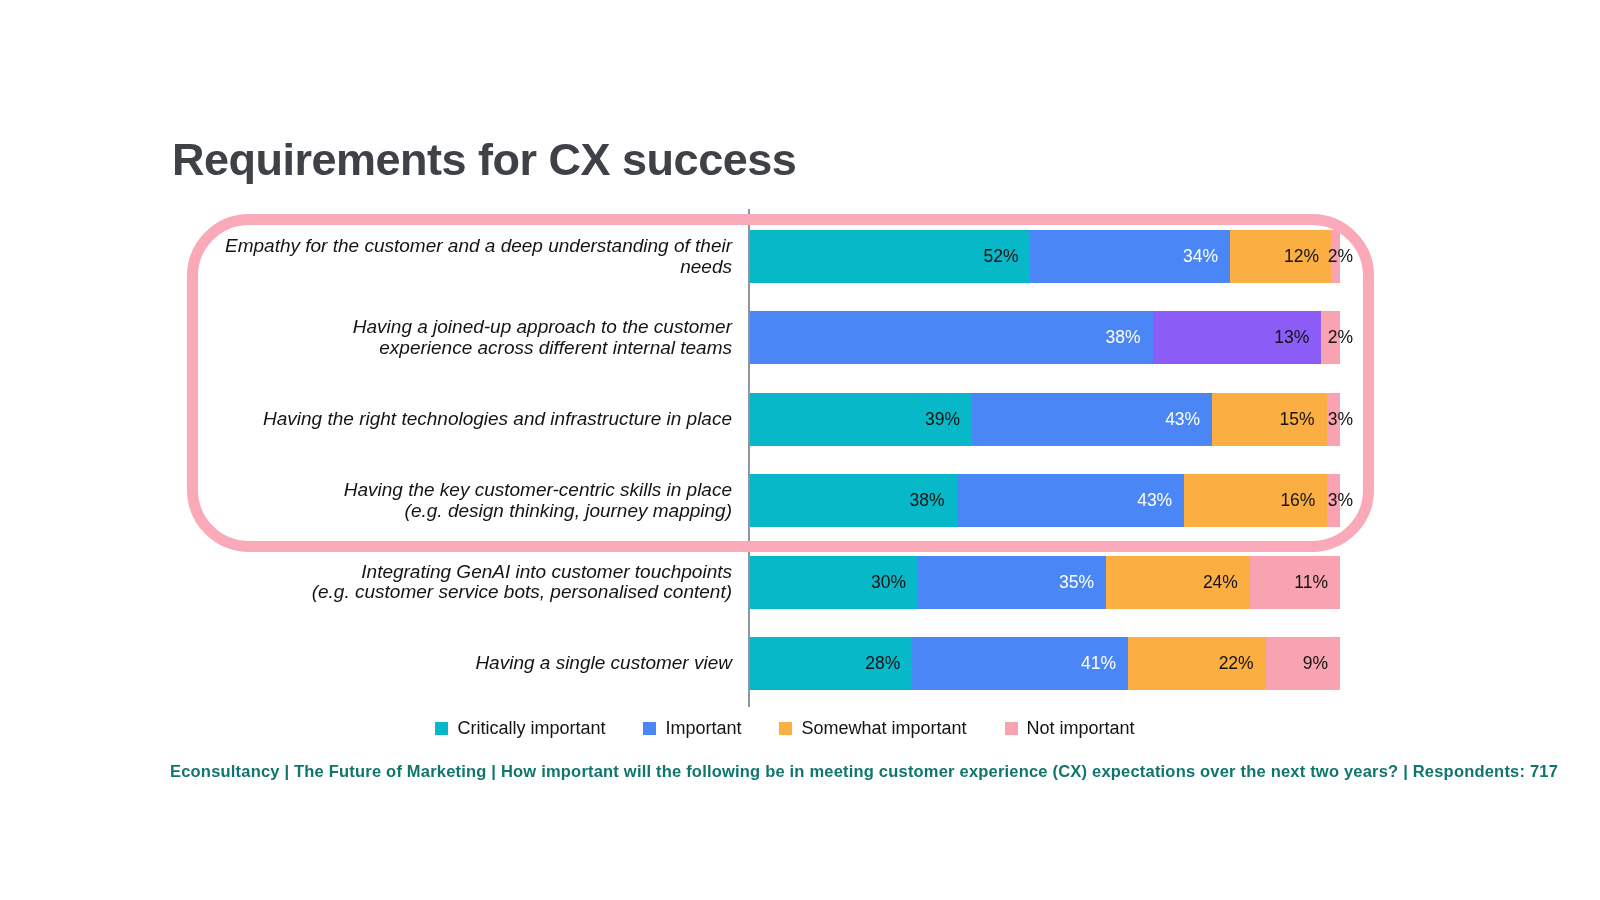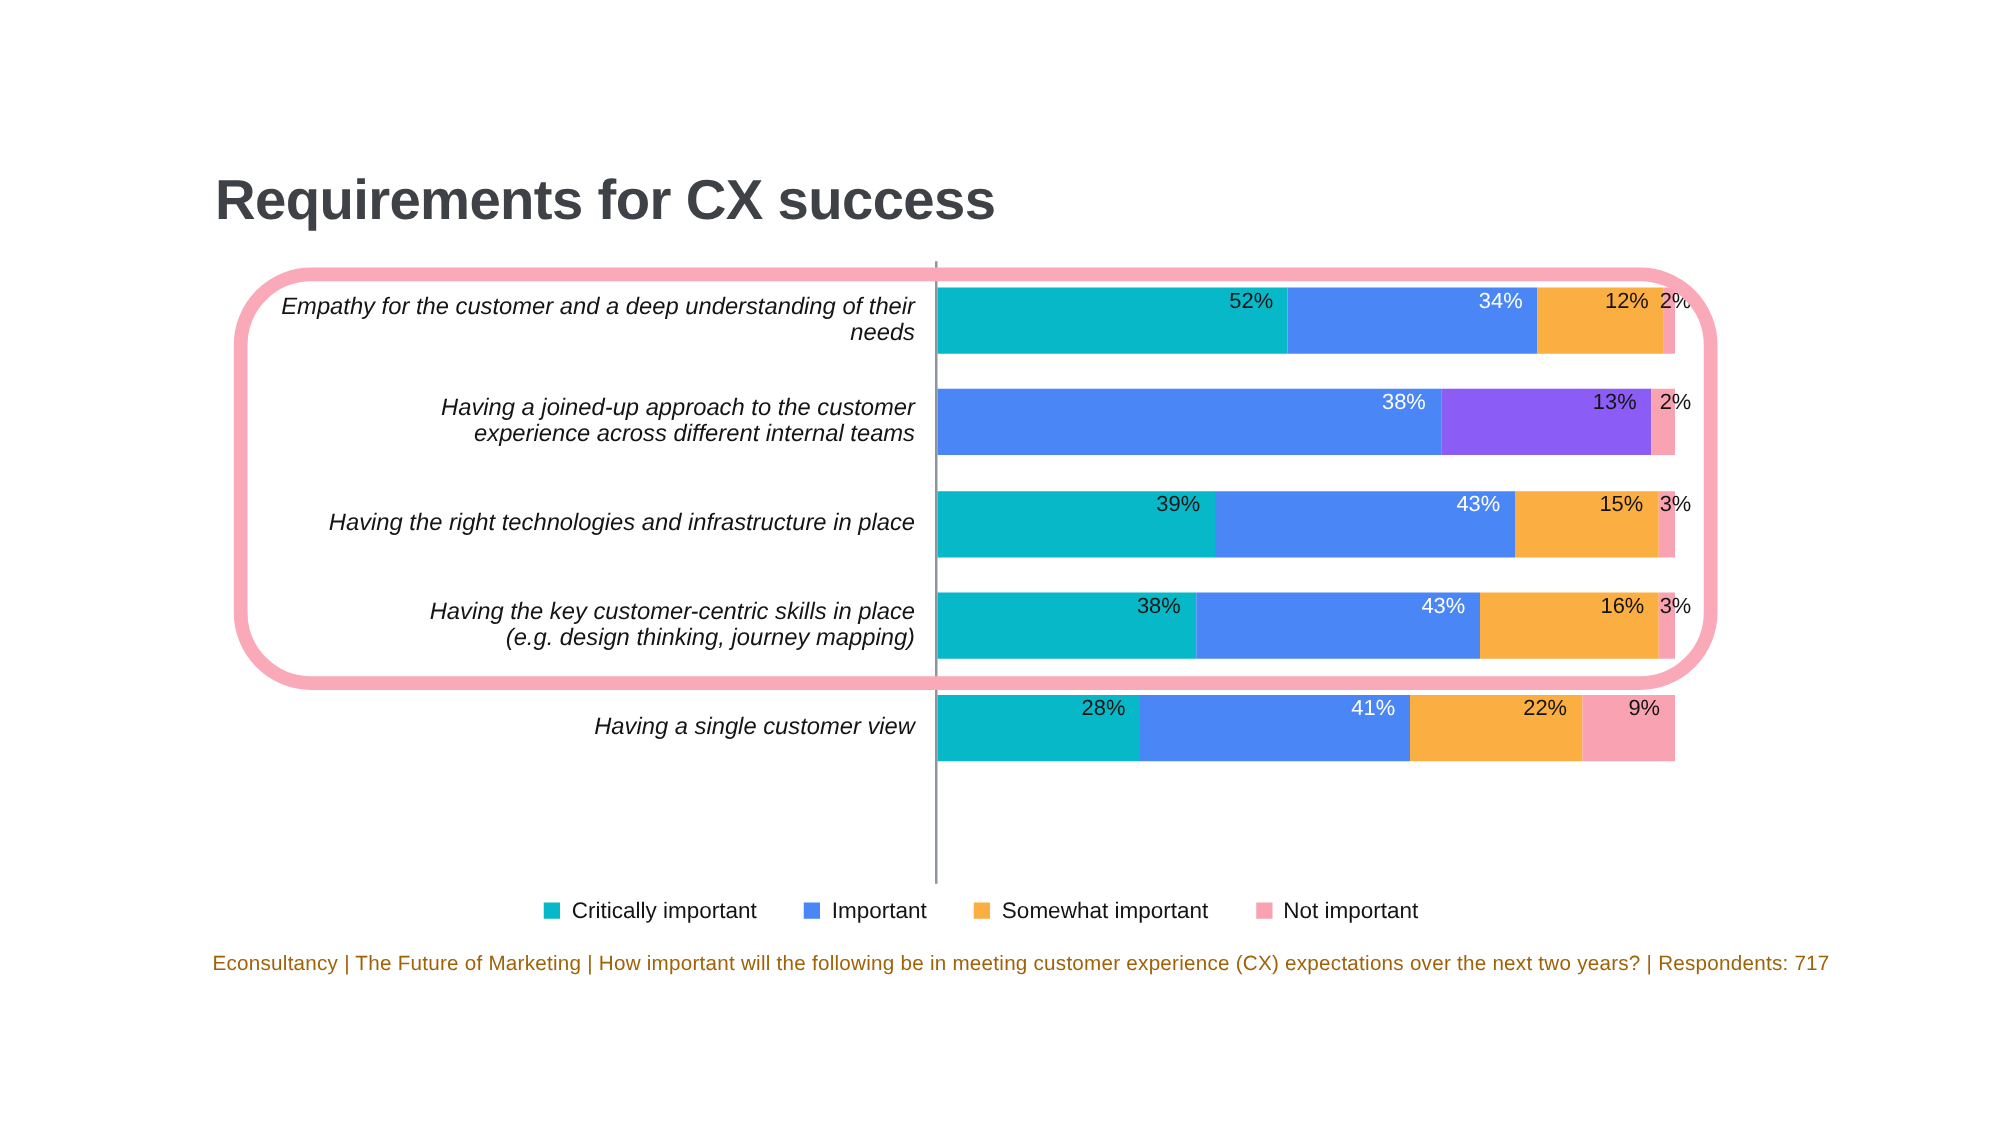--- a/index.html
+++ b/index.html
@@ -60,21 +60,21 @@
     white-space: pre-line;
     font-style: italic;
   }
   .bar-cell {
     width: 590px;
     display: flex;
   }
   .segment {
     position: relative;
     display: flex;
-    align-items: flex-start;
+    align-items: center;
     justify-content: flex-end;
     min-width: 0;
   }
   .seg-label {
     font-size: 17.5px;
     padding-right: 12px;
     white-space: nowrap;
   }
   .seg-label.outside {
     position: absolute;
@@ -185,20 +185,38 @@
         </div>
         <div class="segment" style="flex-grow: 16; background: rgb(251, 174, 66);">
           <span class="seg-label" style="color: rgb(20, 20, 20); margin-left: 29px;">16%</span>
         </div>
         <div class="segment" style="flex-grow: 3; background: rgb(249, 162, 177);">
           <span class="seg-label outside" style="color: rgb(20, 20, 20);">3%</span>
         </div>
       </div>
     </div>
     <div class="row">
+      <div class="label-cell">Integrating GenAI into customer touchpoints
+(e.g. customer service bots, personalised content)</div>
+      <div class="bar-cell">
+        <div class="segment" style="flex-grow: 30; background: rgb(7, 184, 200);">
+          <span class="seg-label" style="color: rgb(20, 20, 20);">30%</span>
+        </div>
+        <div class="segment" style="flex-grow: 35; background: rgb(74, 134, 246);">
+          <span class="seg-label" style="color: rgb(255, 255, 255);">35%</span>
+        </div>
+        <div class="segment" style="flex-grow: 24; background: rgb(251, 174, 66);">
+          <span class="seg-label" style="color: rgb(20, 20, 20);">24%</span>
+        </div>
+        <div class="segment" style="flex-grow: 11; background: rgb(249, 162, 177);">
+          <span class="seg-label" style="color: rgb(20, 20, 20);">11%</span>
+        </div>
+      </div>
+    </div>
+    <div class="row">
       <div class="label-cell">Having a single customer view</div>
       <div class="bar-cell">
         <div class="segment" style="flex-grow: 28; background: rgb(7, 184, 200);">
           <span class="seg-label" style="color: rgb(20, 20, 20);">28%</span>
         </div>
         <div class="segment" style="flex-grow: 41; background: rgb(74, 134, 246);">
           <span class="seg-label" style="color: rgb(255, 255, 255);">41%</span>
         </div>
         <div class="segment" style="flex-grow: 22; background: rgb(251, 174, 66);">
           <span class="seg-label" style="color: rgb(20, 20, 20);">22%</span>
@@ -222,13 +240,13 @@
     <div class="legend-item">
       <span class="legend-swatch" style="background: rgb(251, 174, 66);"></span>
       <span class="legend-label">Somewhat important</span>
     </div>
     <div class="legend-item">
       <span class="legend-swatch" style="background: rgb(249, 162, 177);"></span>
       <span class="legend-label">Not important</span>
     </div>
   </div>
 
-<div class="source-line" style="color: #a16207;">Econsultancy | The Future of Marketing | How important will the following be in meeting customer experience (CX) expectations over the next two years? | Respondents: 717</div>
+<div class="source-line" style="color: #0f766e; font-weight: bold;">Econsultancy | The Future of Marketing | How important will the following be in meeting customer experience (CX) expectations over the next two years? | Respondents: 717</div>
 
 </body></html>

